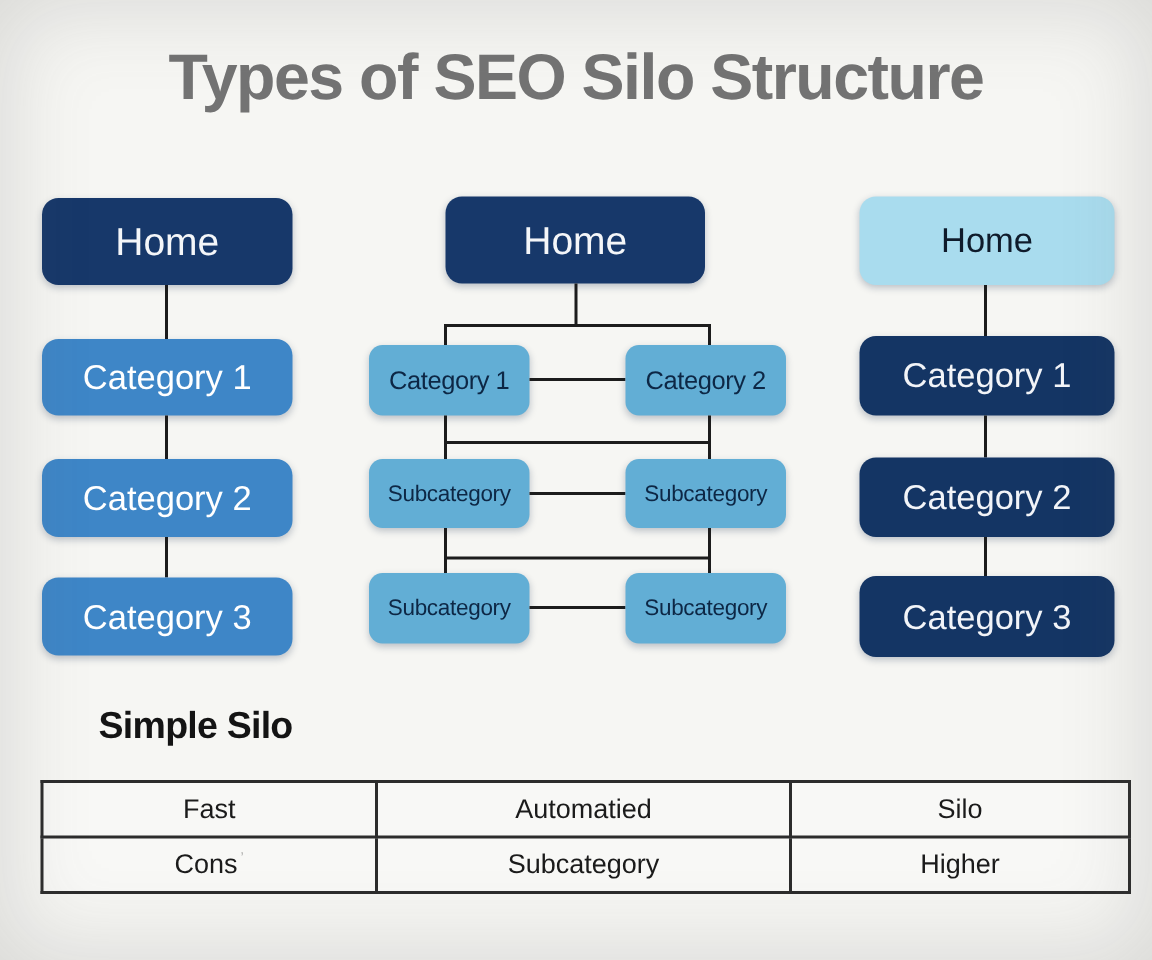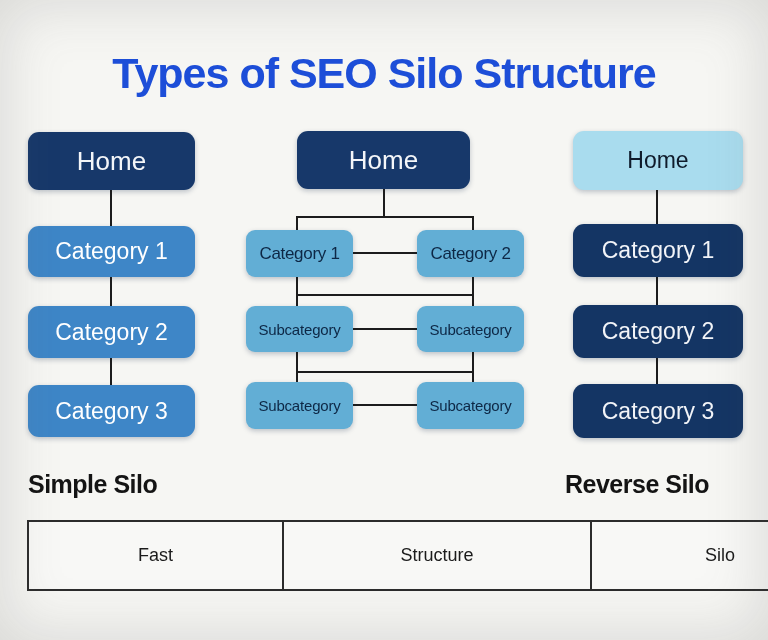--- a/index.html
+++ b/index.html
@@ -6,53 +6,53 @@
   .stage{
     position:relative;width:768px;height:640px;overflow:hidden;
     background:#f6f6f3;
     font-family:"Liberation Sans","DejaVu Sans",sans-serif;
   }
   .stage::after{
     content:"";position:absolute;inset:0;pointer-events:none;
     box-shadow:inset 0 0 55px 6px rgba(90,90,90,0.18);
   }
   .title{
-    position:absolute;top:49px;left:0;width:768px;
-    text-align:center;font-size:43px;font-weight:bold;color:#1d4ed8;
+    position:absolute;top:28px;left:0;width:768px;
+    text-align:center;font-size:43px;font-weight:bold;color:#737373;
     letter-spacing:-1px;
   }
   .node{
     position:absolute;display:flex;align-items:center;justify-content:center;
     border-radius:11px;font-weight:normal;
     box-shadow:0 2px 5px rgba(20,40,70,0.25);
   }
   .navy{background:#17386a;color:#f4f6f9;}
   .medblue{background:#3e86c7;color:#ffffff;}
   .liteblue{background:#62aed5;color:#0d2745;border-radius:9px;}
   .paleblue{background:#a9dcee;color:#0f1b2b;}
   .darknavy{background:#143564;color:#f2f4f8;}
   .f26{font-size:26px;}
   .f24{font-size:23px;}
   .f17{font-size:17px;letter-spacing:-0.3px;}
   .f15{font-size:15px;letter-spacing:-0.2px;}
   .vline,.hline{position:absolute;background:#1c1c1c;}
   .vline{width:2px;}
   .hline{height:2px;}
   .silo-label{
-    position:absolute;top:470px;text-align:left;
+    position:absolute;top:470px;text-align:right;
     font-size:25px;font-weight:bold;color:#141414;letter-spacing:-0.5px;
   }
   .cmp{
     position:absolute;left:27px;top:520px;width:719px;height:71px;
     border-collapse:collapse;table-layout:fixed;
     font-size:18px;color:#1b1b1b;
   }
   .cmp td{
     border:2px solid #2c2c2c;text-align:center;vertical-align:middle;
-    height:35px;padding:16px;background:#f8f8f6;
+    height:35px;padding:0;background:#f8f8f6;
   }
   .col-a{width:221px;}.col-b{width:274px;}.col-c{width:224px;}
   .cons-mark{opacity:0.35;font-size:10px;vertical-align:super;margin-left:2px;}
 </style>
 </head>
 <body>
 
 <div class="stage">
 
   <div class="title">Types of SEO Silo Structure</div>
@@ -94,25 +94,29 @@
 
   <div class="node paleblue f24" style="left:573px;top:131px;width:170px;height:59px;">Home</div>
   <div class="vline" style="left:656px;top:190px;height:34px;"></div>
   <div class="node darknavy f24" style="left:573px;top:224px;width:170px;height:53px;">Category 1</div>
   <div class="vline" style="left:656px;top:277px;height:28px;"></div>
   <div class="node darknavy f24" style="left:573px;top:305px;width:170px;height:53px;">Category 2</div>
   <div class="vline" style="left:656px;top:358px;height:26px;"></div>
   <div class="node darknavy f24" style="left:573px;top:384px;width:170px;height:54px;">Category 3</div>
 
   <div class="silo-label" style="left:28px;width:167px;">Simple Silo</div>
-  <div class="silo-label" style="left:565px;width:185px;">Reverse Silo</div>
 
   <table class="cmp">
     <tbody>
       <tr>
         <td class="col-a">Fast</td>
-        <td class="col-b">Structure</td>
+        <td class="col-b">Automatied</td>
         <td class="col-c">Silo</td>
+      </tr>
+      <tr>
+        <td class="col-a"><span>Cons</span><span class="cons-mark">ʼ</span></td>
+        <td class="col-b">Subcategory</td>
+        <td class="col-c">Higher</td>
       </tr>
     </tbody>
   </table>
 
 </div>
 
 </body></html>

